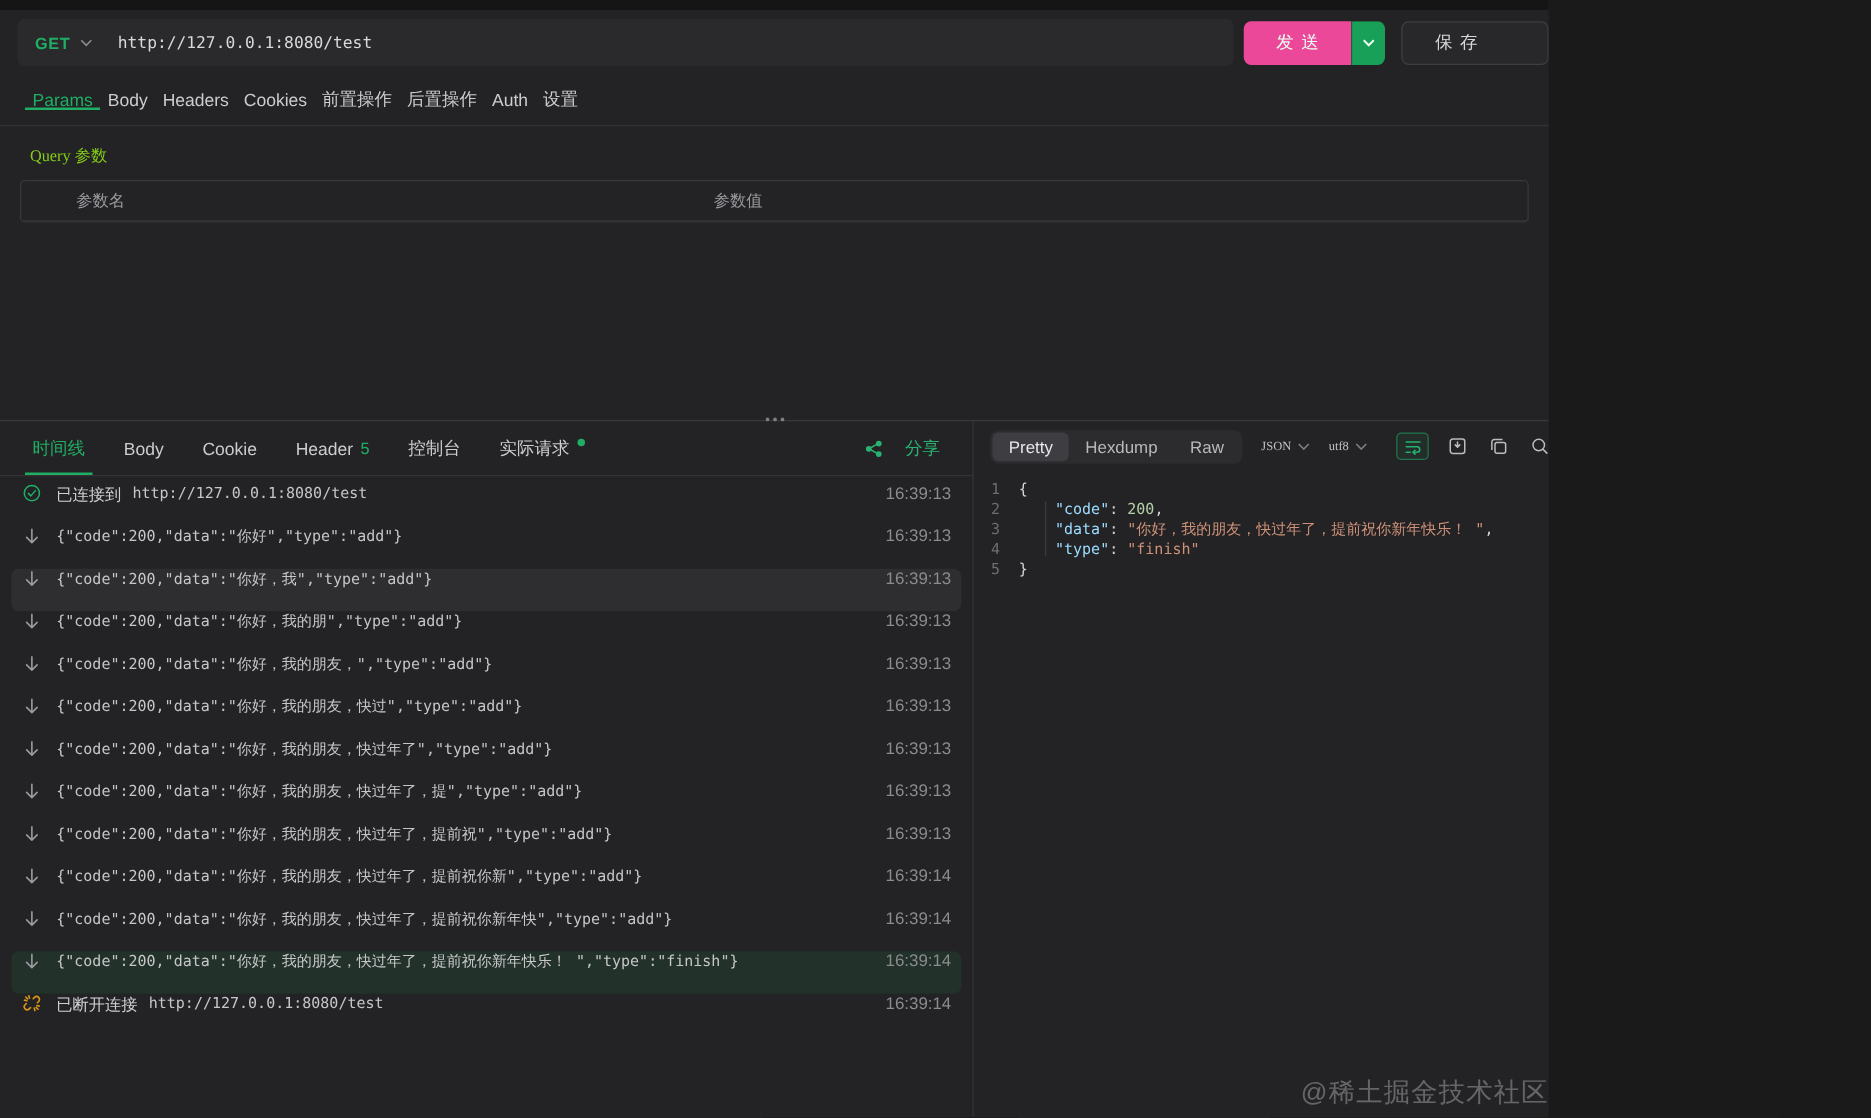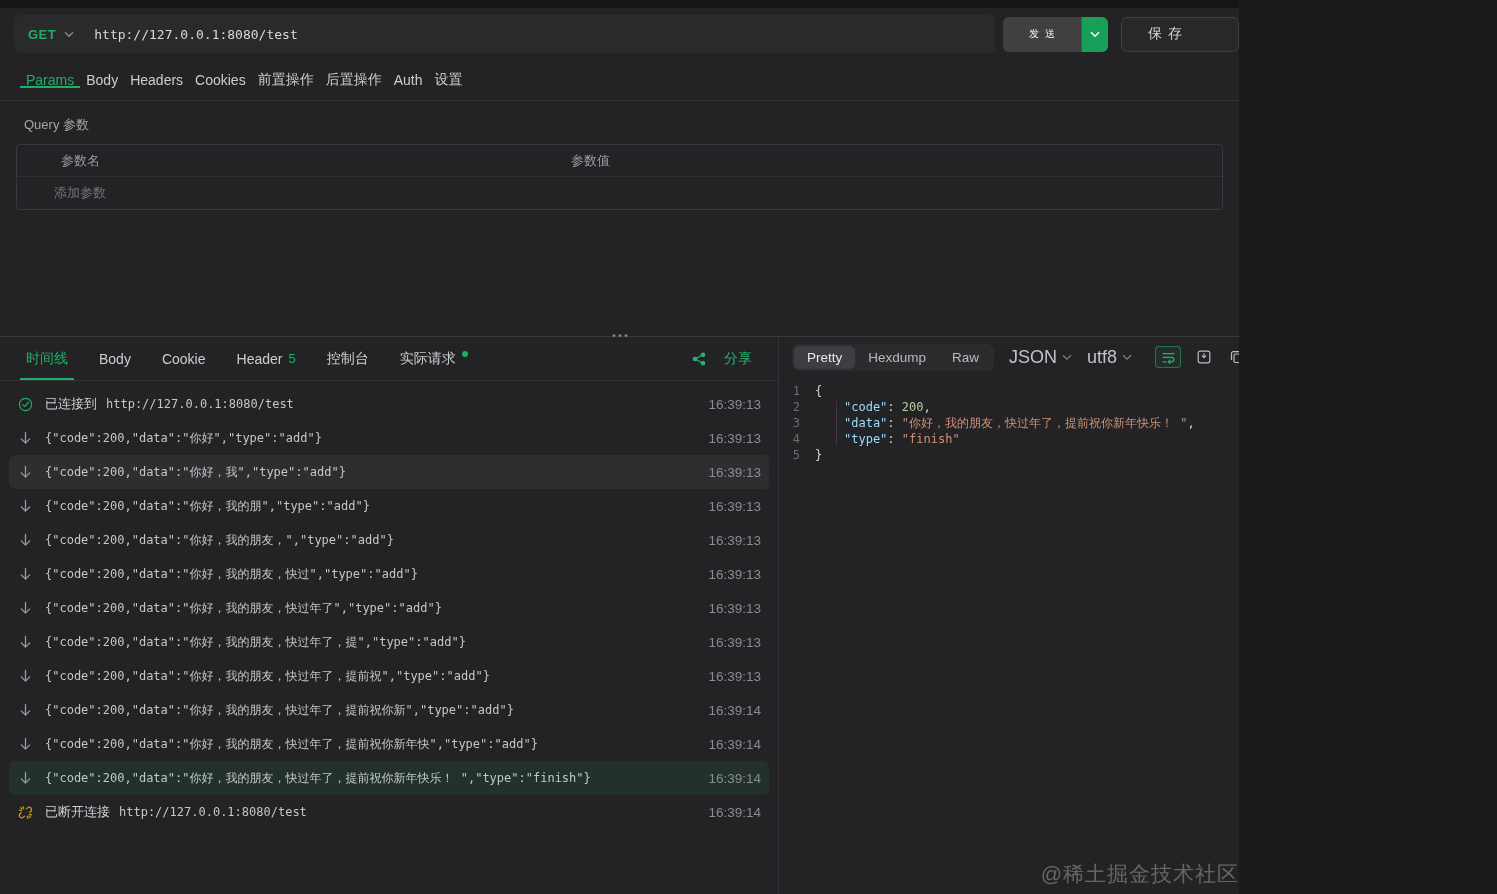--- a/index.html
+++ b/index.html
@@ -21,22 +21,22 @@
   .chev { width:10px; height:7px; display:inline-block; }
   .chev svg { display:block; }
   .url-input {
     flex:1; background:transparent; border:none; outline:none; color:#d9d9db;
     font-family:"DejaVu Sans Mono", monospace; font-size:13px; margin-left:20px;
   }
   .send-btn {
     margin-left:8px; height:35px; display:flex; align-items:center; flex:none; cursor:pointer;
   }
   .send-main {
-    height:100%; background:#404040; color:#eafff2; border-radius:6px 0 0 6px;
-    display:flex; align-items:center; padding:0 20px; font-size:10px; letter-spacing:6px; text-indent:6px;
+    height:100%; background:#ec4899; color:#eafff2; border-radius:6px 0 0 6px;
+    display:flex; align-items:center; padding:0 20px; font-size:14px; letter-spacing:6px; text-indent:6px;
   }
   .send-caret {
     height:100%; width:27px; background:#18a058; border-left:1px solid rgba(0,0,0,.28);
     border-radius:0 6px 6px 0; display:flex; align-items:center; justify-content:center;
   }
   .save-btn {
     margin-left:13px; height:35px; flex:none; background:#28282b; border:1px solid #3f3f43;
     border-radius:6px; color:#d8d8da; display:flex; align-items:center; padding:0 20px;
     font-size:14px; letter-spacing:6px; text-indent:6px; min-width:118px; cursor:pointer;
   }
@@ -44,21 +44,21 @@
   .req-tabs {
     display:flex; align-items:center; gap:12px; padding:0 26px; height:41px;
     border-bottom:1px solid #333336; flex:none;
   }
   .req-tab { display:flex; align-items:center; color:#cdcdd0; position:relative; cursor:pointer; font-size:14px; }
   .req-tab.active { color:#1fae64; }
   .req-tab.active::after {
     content:""; position:absolute; left:-6px; right:-6px; bottom:0; height:2px; background:#1fae64;
   }
   
-  .query-title { padding:15px 24px 10px; color:#a3a3a3; font-size:13px; flex:none; }
+  .query-title { padding:15px 24px 10px; color:#84cc16; font-size:13px; flex:none;font-family:Liberation Serif, serif; }
   .query-table { margin:0 16px; border:1px solid #39393d; border-radius:4px; flex:none; }
   .qt-head { display:flex; align-items:center; height:32px; border-bottom:1px solid #313134; color:#9a9a9f; font-size:13px; }
   .qt-name { width:554px; padding-left:44px; flex:none; }
   .qt-value { flex:1; }
   .qt-add { display:flex; align-items:center; height:32px; color:#737378; font-size:13px; padding-left:37px; cursor:pointer; }
   .flex-spacer { flex:1; }
   
   .bottom { height:558px; flex:none; border-top:1px solid #39393c; position:relative; display:flex;margin-top:12px; }
   .drag-handle {
     position:absolute; top:-5px; left:50%; transform:translateX(-50%);
@@ -72,38 +72,38 @@
     border-bottom:1px solid #333336;
   }
   .resp-tab { display:flex; align-items:center; color:#cdcdd0; position:relative; cursor:pointer; font-size:14px; gap:6px; }
   .resp-tab.active { color:#1fae64; }
   .resp-tab.active::after { content:""; position:absolute; left:-6px; right:-6px; bottom:0; height:2px; background:#1fae64; }
   .tab-badge { color:#1fae64; font-size:13px; }
   .tab-dot { width:6px; height:6px; border-radius:50%; background:#1fae64; margin-top:-10px; }
   .share-link { margin-left:auto; display:flex; align-items:center; gap:18px; color:#29b271; cursor:pointer; font-size:14px; }
   .timeline { flex:1; padding:6px 9px 0; overflow:hidden; }
   .tl-row {
-    height:34px; display:flex; align-items:center; padding:0 8px 0 9px; border-radius:6px; cursor:pointer;
+    height:34px; display:flex; padding:0 8px 0 9px; border-radius:6px; cursor:pointer;
   }
   .tl-row.row-hover { background:#2e2e31; }
   .tl-row.row-finish { background:#223129; }
   .tl-icon { width:15px; height:15px; flex:none; margin-right:12px; display:flex; align-items:center; justify-content:center; }
   .tl-label { color:#cfcfd2; font-size:13px; margin-right:9px; white-space:nowrap; }
   .tl-mono {
     color:#c6c6c9; font-family:"DejaVu Sans Mono", monospace; font-size:12px;
     white-space:nowrap; overflow:hidden; text-overflow:clip;
   }
   .tl-time { margin-left:auto; padding-left:12px; color:#8b8b90; font-size:13.5px; flex:none; }
   
   .right-pane { flex:1; display:flex; flex-direction:column; min-width:0; position:relative; }
   .resp-toolbar { height:40px; flex:none; display:flex; align-items:center; padding:0 13px; gap:15px; }
   .segmented { display:flex; background:#2c2c2f; border-radius:7px; padding:2px; flex:none; }
   .seg-item { padding:4px 13px; border-radius:5px; color:#b9b9bd; font-size:13.5px; cursor:pointer; white-space:nowrap; }
   .seg-item.active { background:#3e3e42; color:#e8e8ea; }
-  .mini-select { display:flex; align-items:center; gap:5px; color:#c2c2c6; font-size:18px; cursor:pointer; flex:none; }
+  .mini-select { display:flex; align-items:center; gap:5px; color:#c2c2c6; font-size:10px; cursor:pointer; flex:none;font-family:Liberation Serif, serif; }
   .wrap-btn {
     width:26px; height:22px; border:1px solid rgba(32,178,108,.55); border-radius:4px;
     background:rgba(32,178,108,.08); display:flex; align-items:center; justify-content:center;
     cursor:pointer; flex:none; margin-left:8px;
   }
   .toolbar-right { margin-left:auto; display:flex; align-items:center; gap:17px; flex:none; margin-right:-12px; }
   .tool-icon { color:#bcbcc0; cursor:pointer; display:flex; }
   .code-area {
     flex:1; position:relative; padding-top:6px; overflow:hidden;
     font-family:"DejaVu Sans Mono", monospace; font-size:12px; line-height:16px;
@@ -191,21 +191,20 @@
       </div>
 
   </div>
 
   <div class="query-title">Query 参数</div>
   <div class="query-table">
     <div class="qt-head">
       <div class="qt-name">参数名</div>
       <div class="qt-value">参数值</div>
     </div>
-    <div class="qt-add">添加参数</div>
   </div>
 
   <div class="flex-spacer"></div>
 
   <div class="bottom">
     <div class="drag-handle">
         <i></i>
         <i></i>
         <i></i>
       </div>

